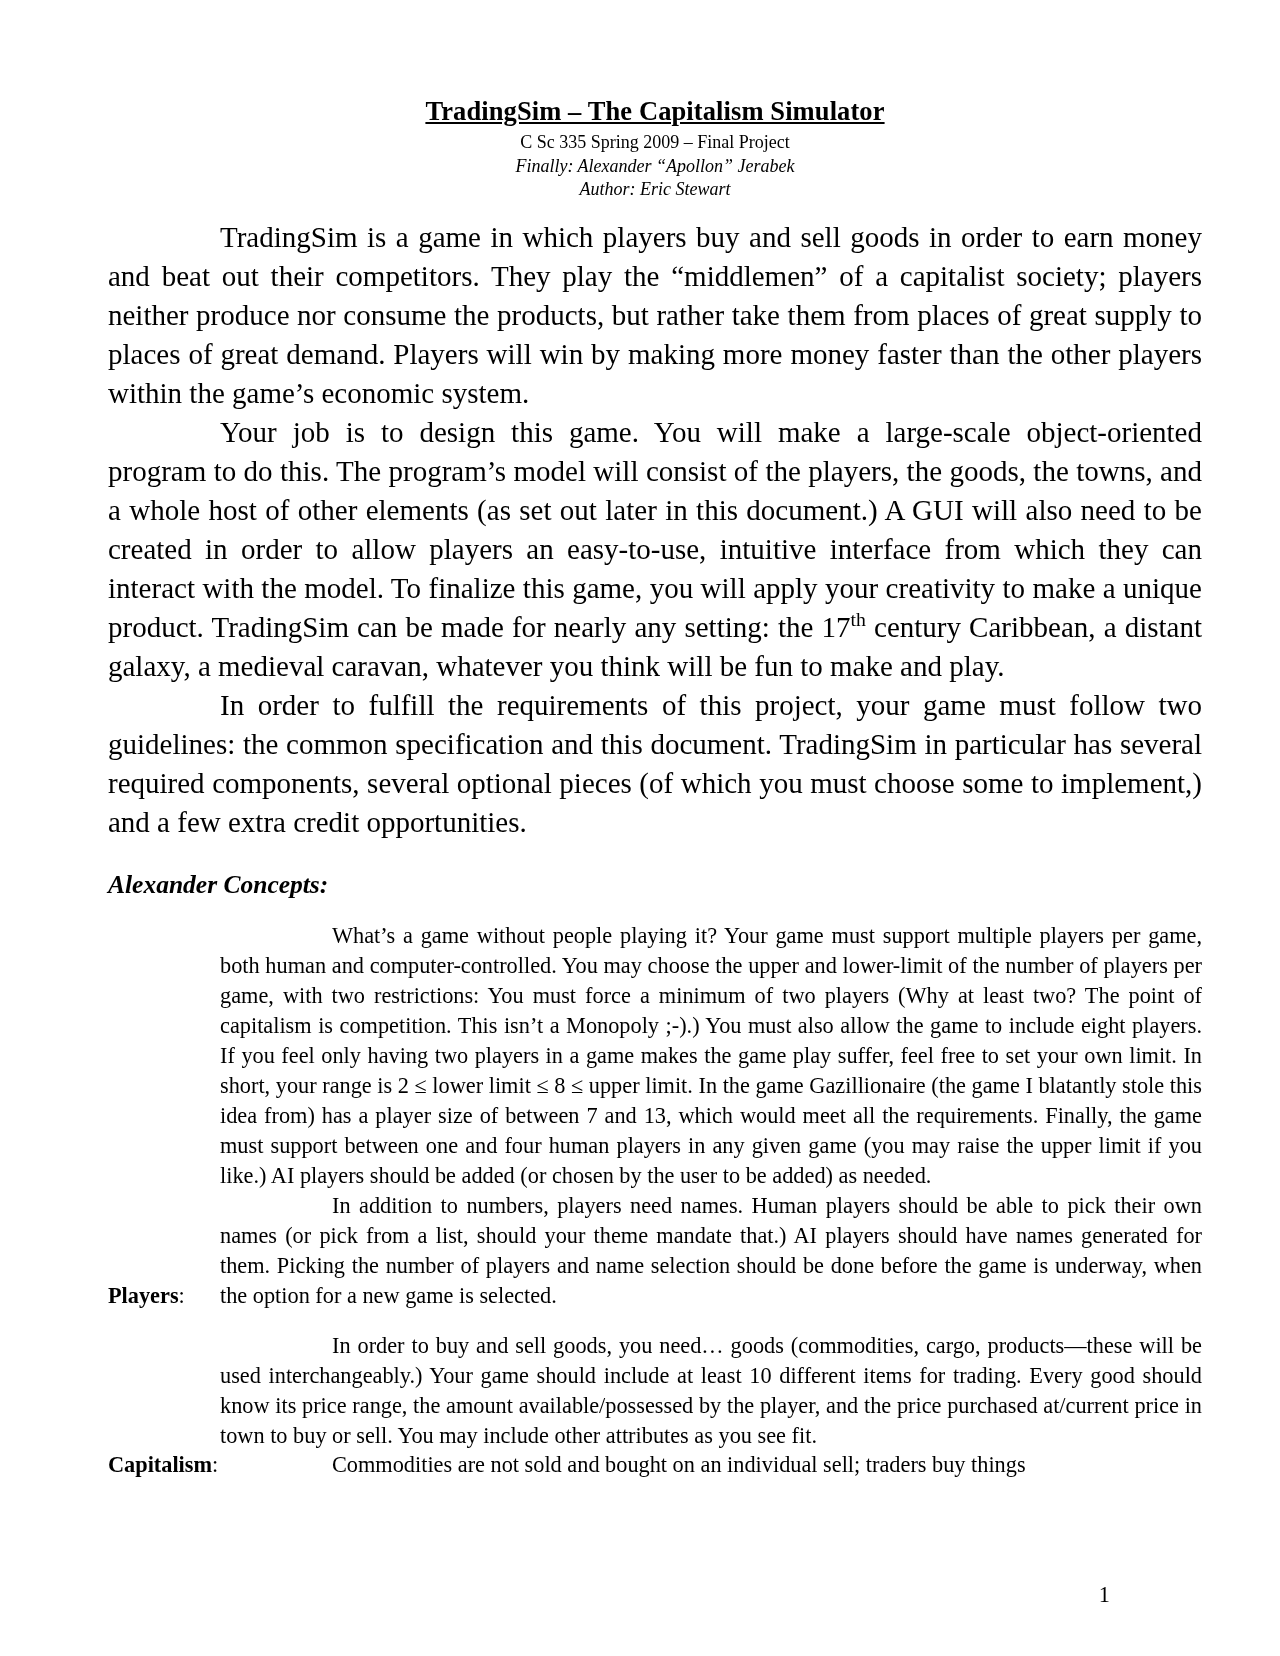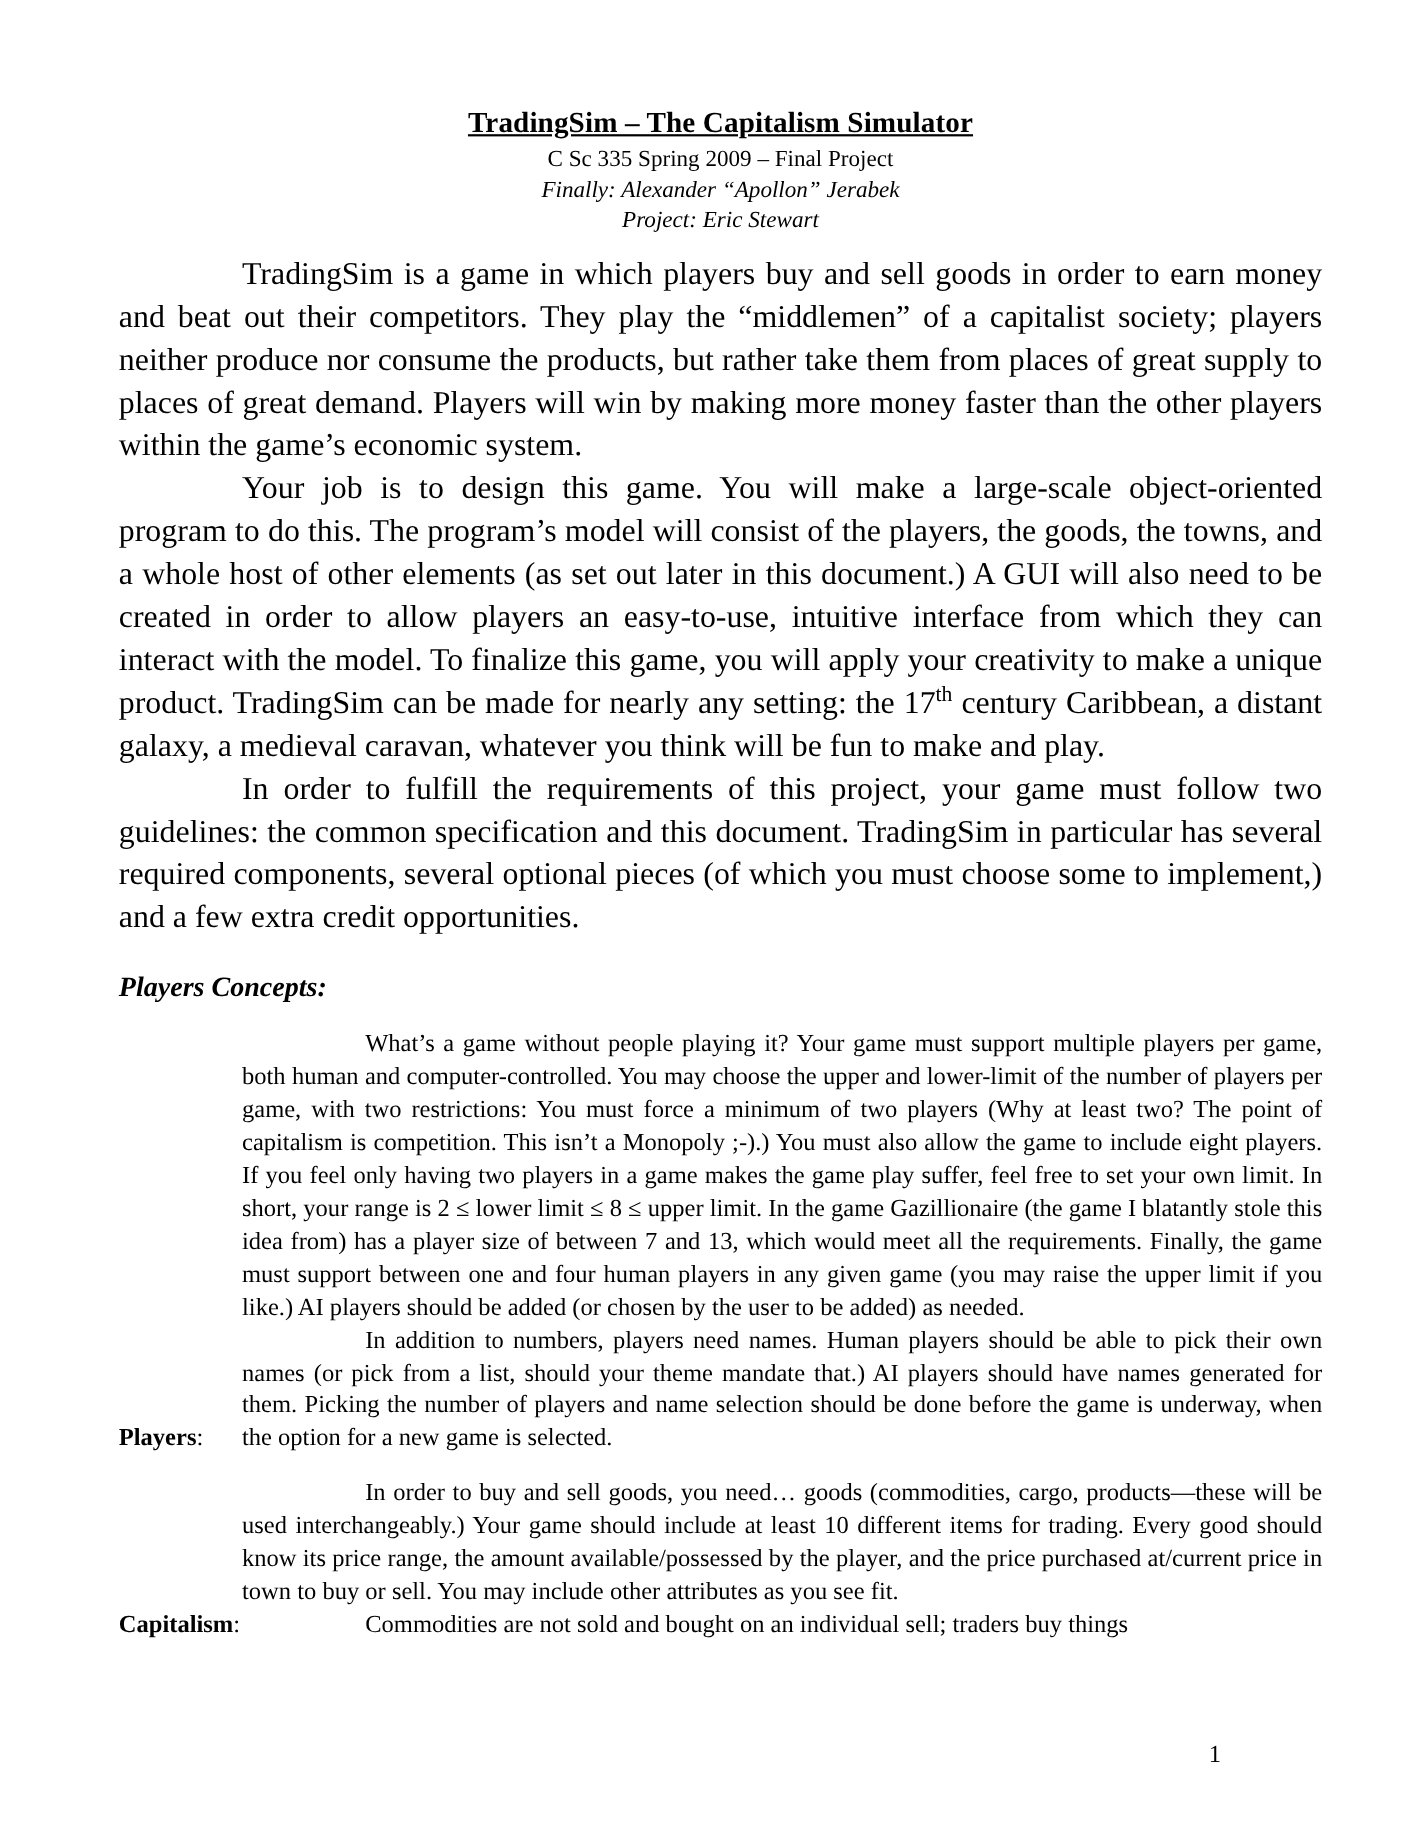--- a/index.html
+++ b/index.html
@@ -26,21 +26,21 @@
     text-align: center;
     font-weight: bold;
     font-size: 26.5px;
     text-decoration: underline;
     letter-spacing: 0.1px;
     margin: 0 0 2px 0;
     line-height: 1.28;
   }
   .subtitle {
     text-align: center;
-    font-size: 21px;
+    font-size: 18px;
     line-height: 1.32;
     margin: 0;
   }
   .subtitle.italic {
     font-style: italic;
   }
   .body-block {
     margin-top: 16px;
     font-size: 29px;
     line-height: 1.345;
@@ -97,29 +97,29 @@
   }
 </style>
 </head>
 <body>
 
 <div class="page">
 
   <h1 class="title">TradingSim – The Capitalism Simulator</h1>
   <div class="subtitle">C Sc 335 Spring 2009 – Final Project</div>
   <div class="subtitle italic">Finally: Alexander “Apollon” Jerabek</div>
-  <div class="subtitle italic">Project: Eric Stewart</div>
+  <div class="subtitle italic">Author: Eric Stewart</div>
 
   <div class="body-block">
     <p>TradingSim is a game in which players buy and sell goods in order to earn money and beat out their competitors. They play the “middlemen” of a capitalist society; players neither produce nor consume the products, but rather take them from places of great supply to places of great demand. Players will win by making more money faster than the other players within the game’s economic system.</p>
     <p><span>Your job is to design this game. You will make a large-scale object-oriented program to do this. The program’s model will consist of the players, the goods, the towns, and a whole host of other elements (as set out later in this document.) A GUI will also need to be created in order to allow players an easy-to-use, intuitive interface from which they can interact with the model. To finalize this game, you will apply your creativity to make a unique product. TradingSim can be made for nearly any setting: the 17</span><sup>th</sup><span> century Caribbean, a distant galaxy, a medieval caravan, whatever you think will be fun to make and play.</span></p>
     <p>In order to fulfill the requirements of this project, your game must follow two guidelines: the common specification and this document. TradingSim in particular has several required components, several optional pieces (of which you must choose some to implement,) and a few extra credit opportunities.</p>
   </div>
 
-  <h2 class="section-heading">Players Concepts:</h2>
+  <h2 class="section-heading">Alexander Concepts:</h2>
 
   <div class="term-block">
     <div class="term-label"><span>Players</span><span class="colon">:</span></div>
     <div class="term-body">
       <p class="first">What’s a game without people playing it? Your game must support multiple players per game, both human and computer-controlled. You may choose the upper and lower-limit of the number of players per game, with two restrictions: You must force a minimum of two players (Why at least two? The point of capitalism is competition. This isn’t a Monopoly ;-).) You must also allow the game to include eight players. If you feel only having two players in a game makes the game play suffer, feel free to set your own limit. In short, your range is 2 ≤ lower limit ≤ 8 ≤ upper limit. In the game Gazillionaire (the game I blatantly stole this idea from) has a player size of between 7 and 13, which would meet all the requirements. Finally, the game must support between one and four human players in any given game (you may raise the upper limit if you like.) AI players should be added (or chosen by the user to be added) as needed.</p>
       <p>In addition to numbers, players need names. Human players should be able to pick their own names (or pick from a list, should your theme mandate that.) AI players should have names generated for them. Picking the number of players and name selection should be done before the game is underway, when the option for a new game is selected.</p>
     </div>
   </div>
 
   <div class="term-block">

